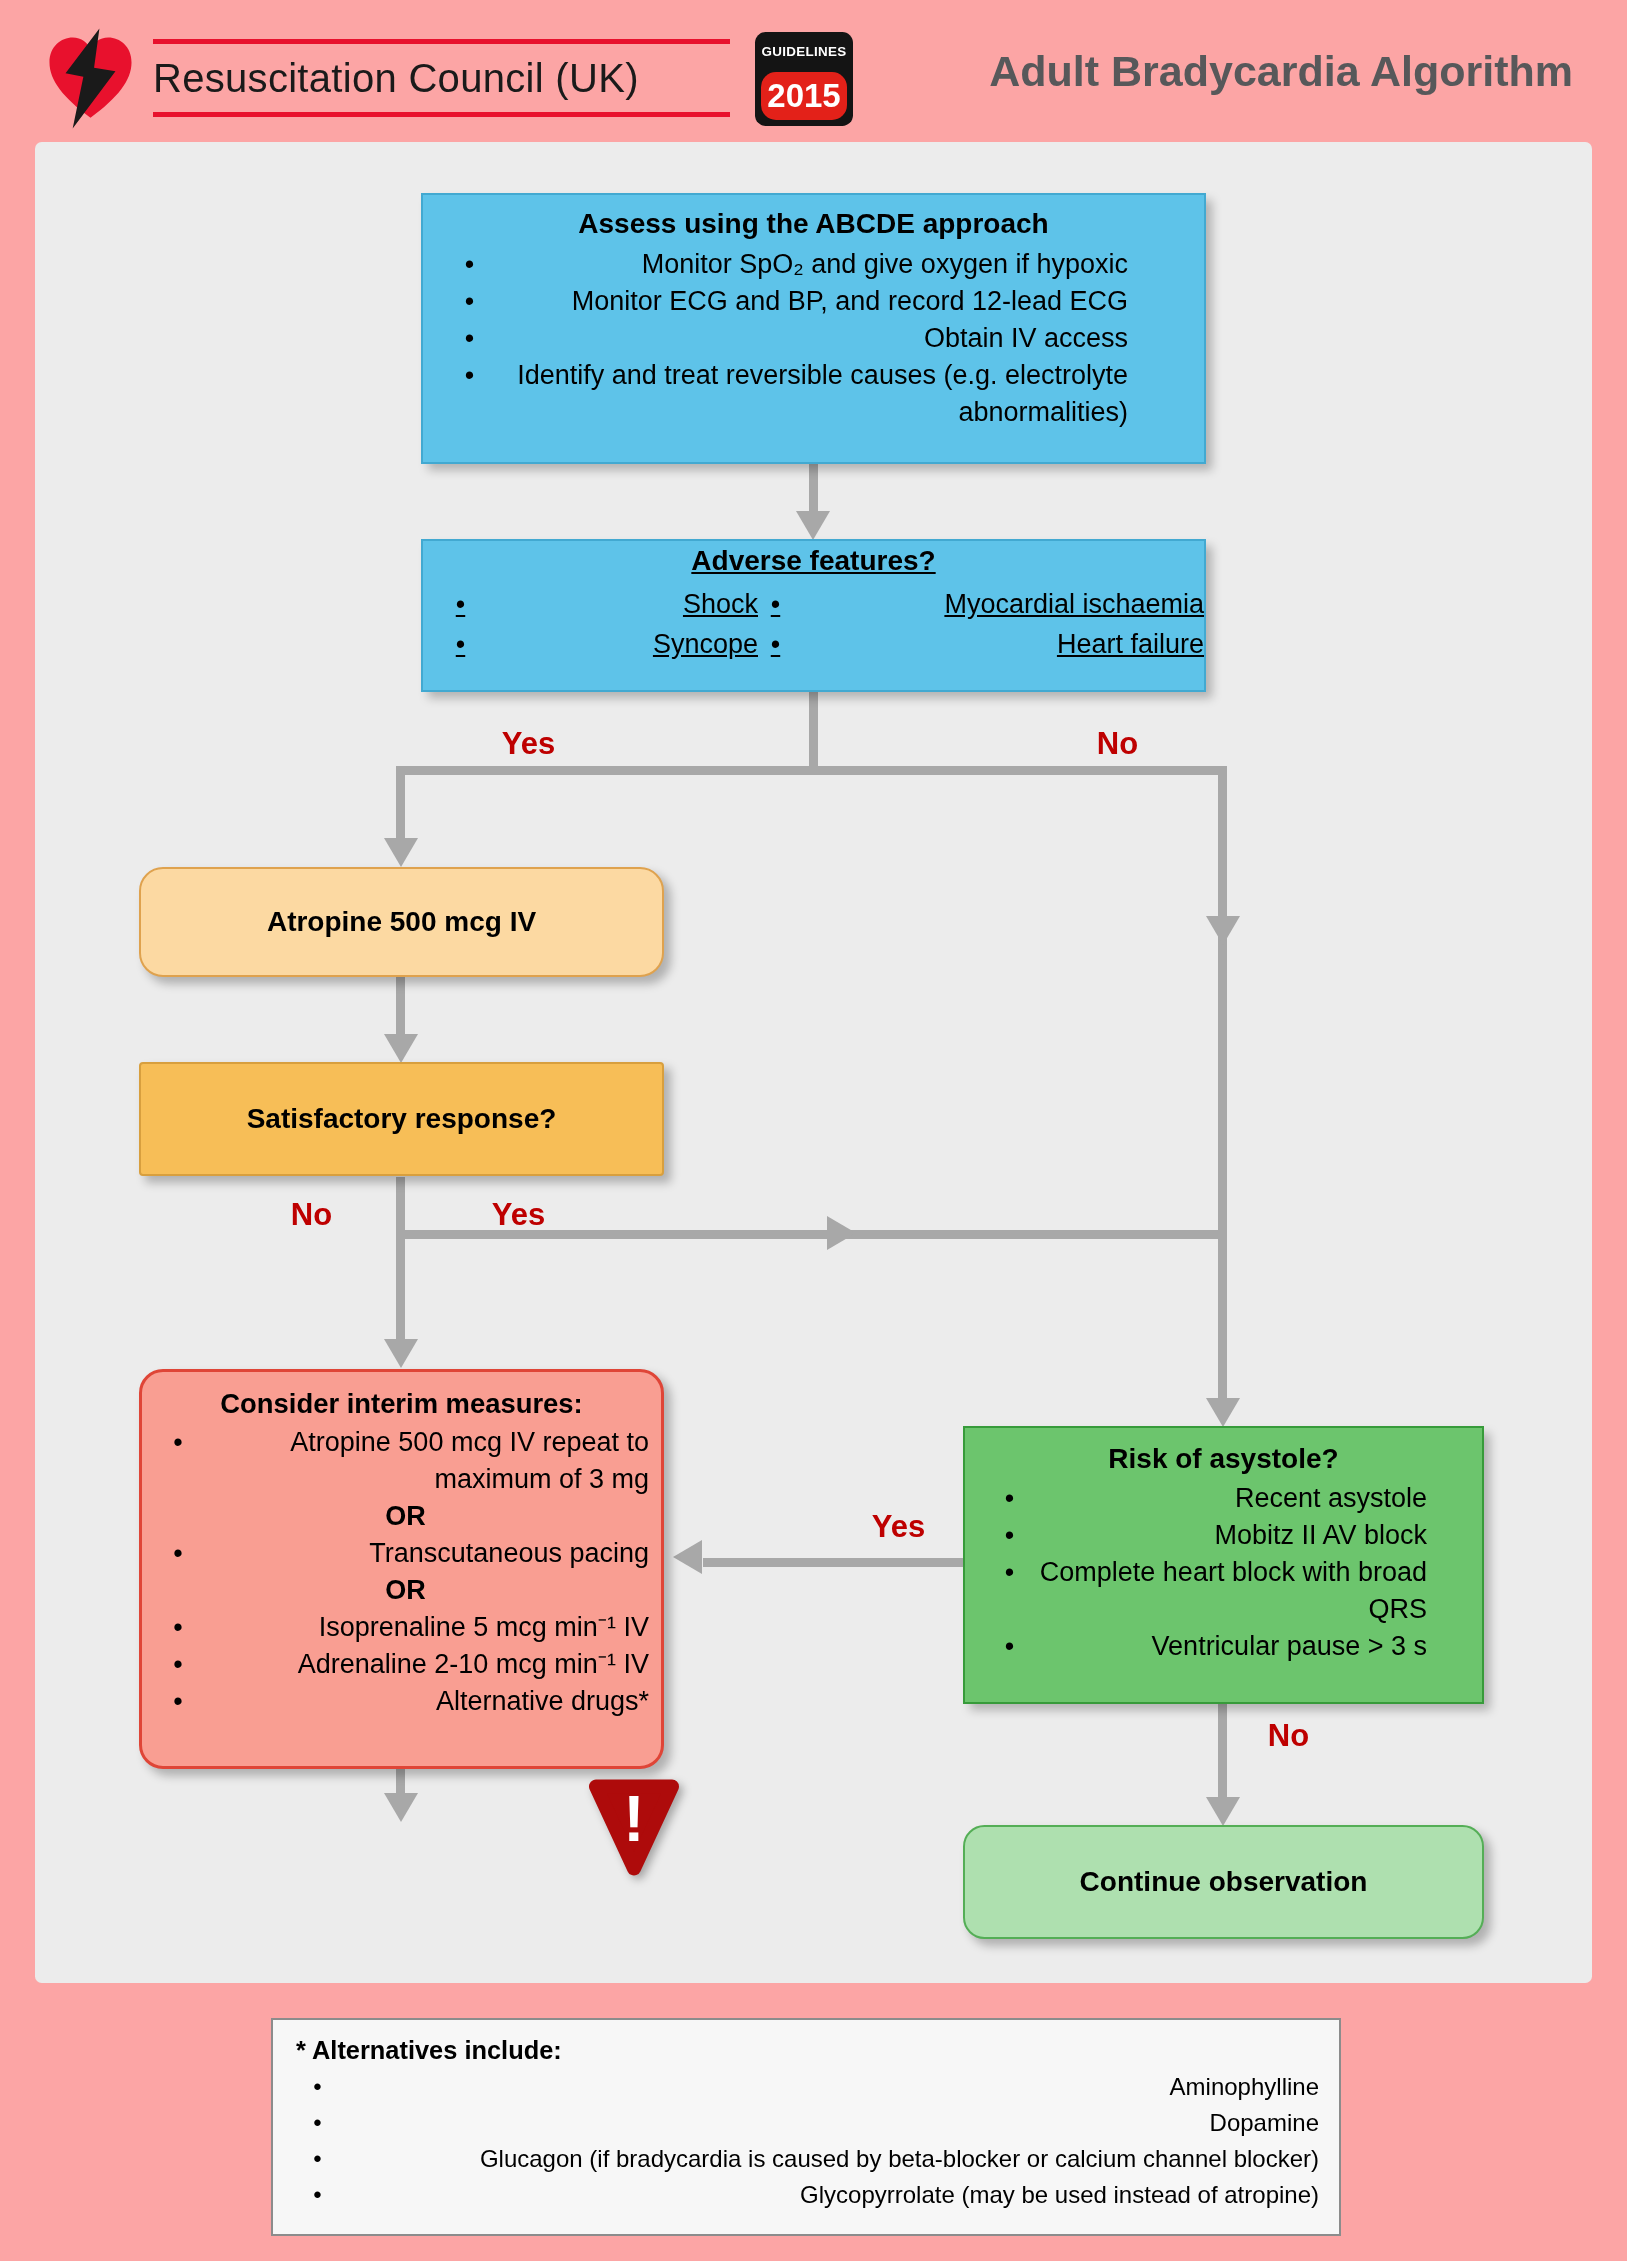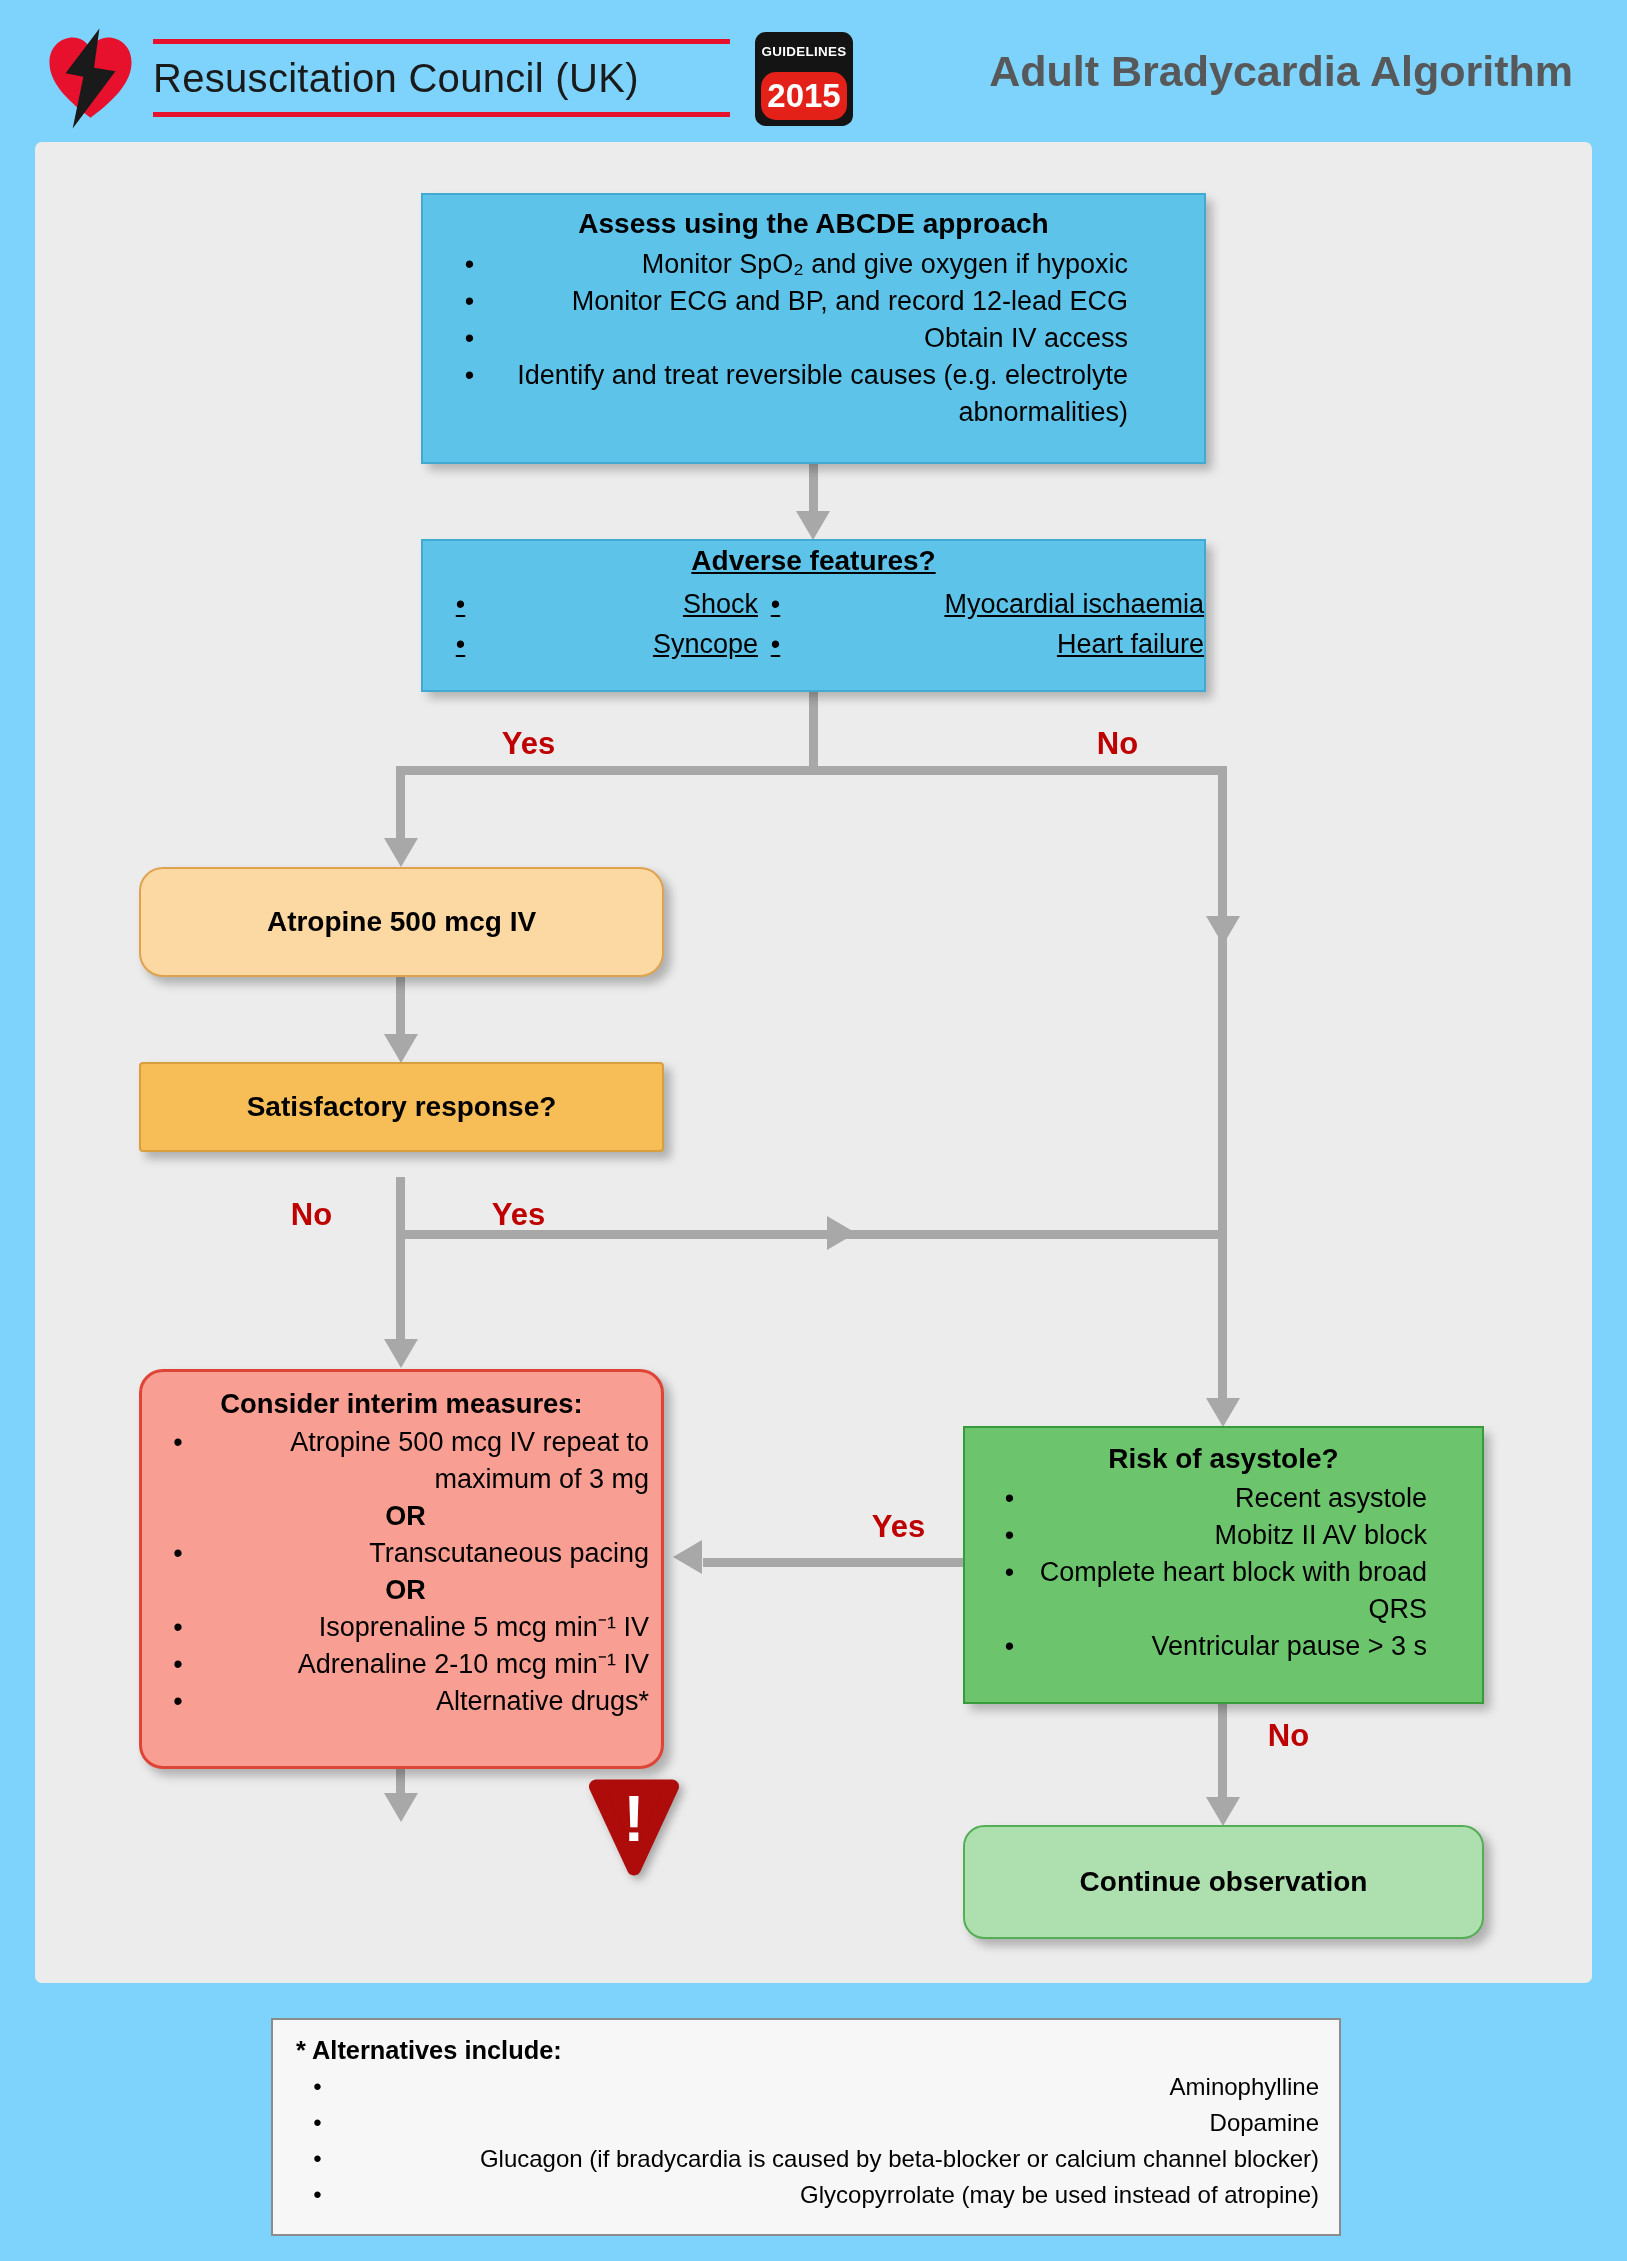--- a/index.html
+++ b/index.html
@@ -1,18 +1,18 @@
 <!DOCTYPE html>
 <html style="font-size:10.7px"><head>
 <meta charset="utf-8">
 <style>
   * { margin:0; padding:0; box-sizing:border-box; }
   html,body { background:#ffffff; }
   body { font-family:"Liberation Sans", sans-serif; color:#000; }
-  .page { position:relative; width:1627px; height:2261px; background:#7dd3fc; overflow:hidden; }
+  .page { position:relative; width:1627px; height:2261px; background:#fca5a5; overflow:hidden; }
 
   
   .logo { position:absolute; left:37px; top:25.4px; width:107px; height:107px; }
   .orgblock { position:absolute; left:153px; top:39px; width:577px; }
   .redrule { height:5.4px; background:#E8112D; }
   .orgname { font-size:40px; color:#1a1a1a; padding:12px 0 10.7px 0; letter-spacing:0.3px; }
   .badge { position:absolute; left:755px; top:32px; width:98px; height:94px; background:#141414; border-radius:10.7px; }
   .badge-top { color:#fff; font-size:13.4px; font-weight:bold; text-align:center; padding-top:12px; letter-spacing:0.3px; }
   .badge-year { position:absolute; left:6px; right:6px; top:40px; bottom:6px; background:#E32119; border-radius:15px;
                 display:flex; align-items:center; justify-content:center; color:#fff; font-size:33px; font-weight:bold; }
@@ -32,21 +32,21 @@
   .blue { background:#5EC3E9; border:2px solid #42A9D1; }
   .assess { left:421px; top:193px; width:785px; height:271px; padding-top:13.4px; }
   .assess .items { margin:5.4px 0 0 29px; width:676px; font-size:27px; line-height:37px; }
   .adverse { left:421px; top:539px; width:785px; height:153px; padding-top:4px;text-decoration:underline; }
   .adv-cols { display:flex; margin-top:6.7px; padding-left:20px; font-size:27px; line-height:40px; }
   .adv-col-a { width:315px; }
   .adv-col-b { flex:1; }
 
   .atropine { left:139px; top:867px; width:525px; height:110px; border-radius:24px; background:#FCD9A2; border:2px solid #DFA24E;
               display:flex; align-items:center; justify-content:center; font-size:28px; font-weight:bold; }
-  .response { left:139px; top:1062px; width:525px; height:90px; border-radius:4px; background:#F7BE57; border:2px solid #D89F3E;
+  .response { left:139px; top:1062px; width:525px; height:114px; border-radius:4px; background:#F7BE57; border:2px solid #D89F3E;
               display:flex; align-items:center; justify-content:center; font-size:28px; font-weight:bold; }
 
   .interim { left:139px; top:1369px; width:525px; height:400px; border-radius:24px; background:#F99E92; border:3.3px solid #DF4537; padding-top:16px; }
   .interim .boxtitle { font-size:27.4px; }
   .interim .items { margin:4px 12px 4px 20px; font-size:27px; line-height:37px; }
   .interim .bu { flex:0 0 32px; }
   .or { text-align:center; font-weight:bold; }
 
   .expert { left:139px; top:1821px; width:525px; height:106px; border-radius:21.4px; background:#F9685C; border:2.7px solid #D63428;
             display:flex; flex-direction:column; align-items:center; justify-content:center; font-size:28px; font-weight:bold; line-height:37px; }

